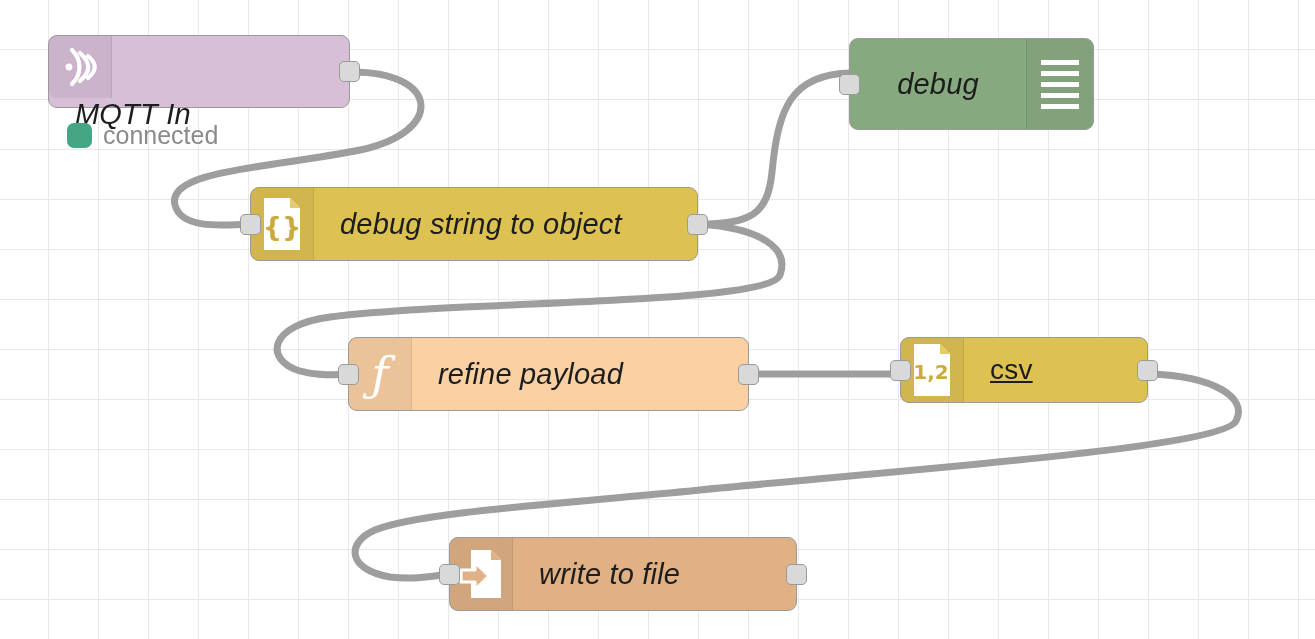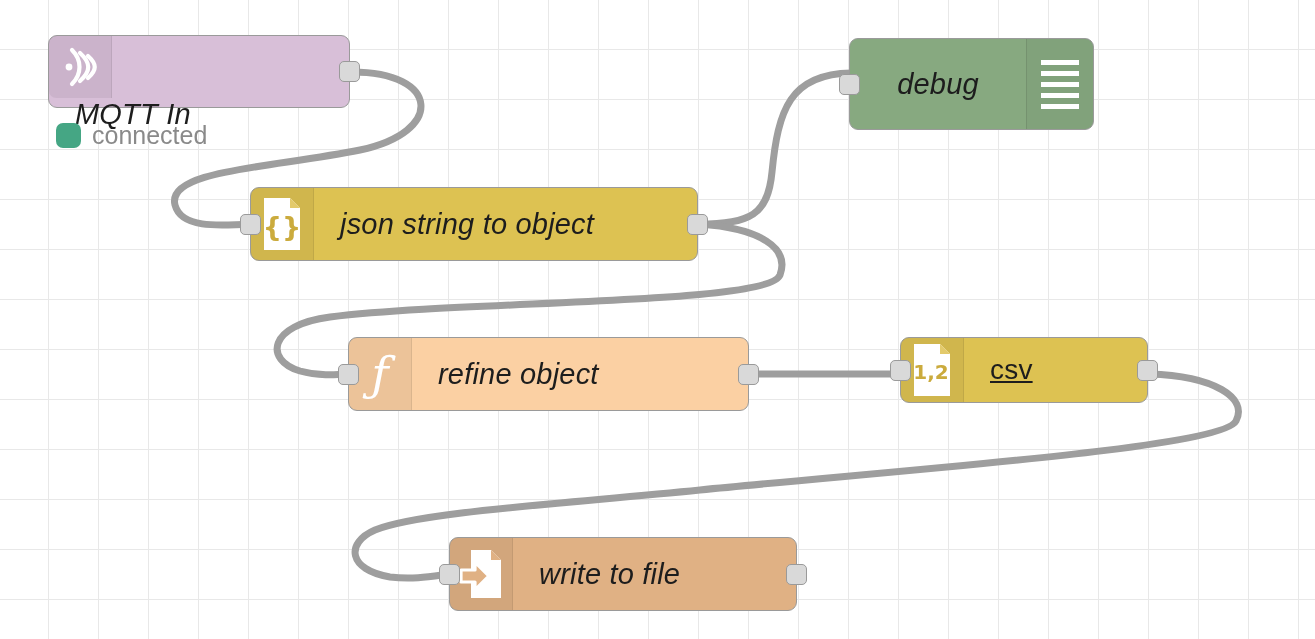--- a/index.html
+++ b/index.html
@@ -172,21 +172,21 @@
           <path d="M 20,9 C 31,19 31,27 20,37"></path>
           <path d="M 28,12 C 37,20 37,26 28,34"></path>
         </g>
         <circle cx="9" cy="23" r="3.4" fill="#ffffff"></circle>
       </svg>
     </div>
     <div class="node-label">MQTT In</div>
     <div class="port out"></div>
   </div>
 
-  <div class="status" style="left:56px; top:121px;">
+  <div class="status" style="left:67px; top:121px;">
     <span class="status-dot" style="background:#45a684;"></span>
     <span class="status-text">connected</span>
   </div>
 
   <div class="node" style="left:849px; top:38px; width:245px; height:92px; background:#87a980;">
     <div class="node-label" style="padding-left:0; justify-content:center;">debug</div>
     <div class="debug-bars">
       <i></i>
         <i></i>
         <i></i>
@@ -200,30 +200,30 @@
   </div>
 
   <div class="node" style="left:250px; top:187px; width:448px; height:74px; background:#ddc252;">
     <div class="node-icon-box">
       <svg width="44" height="56" viewBox="0 0 44 56" aria-hidden="true">
         <path d="M 4,2 L 30,2 L 40,12 L 40,54 L 4,54 Z" fill="#ffffff"></path>
         <path d="M 30,2 L 40,12 L 30,12 Z" fill="#e3ca6b"></path>
         <text x="22" y="40" text-anchor="middle" font-family="DejaVu Sans, sans-serif" font-size="27" font-weight="bold" fill="#cbab3d">{}</text>
       </svg>
     </div>
-    <div class="node-label">json string to object</div>
+    <div class="node-label">debug string to object</div>
     <div class="port in"></div>
     <div class="port out"></div>
   </div>
 
   <div class="node" style="left:348px; top:337px; width:401px; height:74px; background:#fbd0a3;">
     <div class="node-icon-box">
       <span class="glyph-fn">ƒ</span>
     </div>
-    <div class="node-label">refine object</div>
+    <div class="node-label">refine payload</div>
     <div class="port in"></div>
     <div class="port out"></div>
   </div>
 
   <div class="node" style="left:900px; top:337px; width:248px; height:66px; background:#ddc252;">
     <div class="node-icon-box">
       <svg width="44" height="56" viewBox="0 0 44 56" aria-hidden="true">
         <path d="M 4,2 L 30,2 L 40,12 L 40,54 L 4,54 Z" fill="#ffffff"></path>
         <path d="M 30,2 L 40,12 L 30,12 Z" fill="#e3ca6b"></path>
         <text x="21" y="37" text-anchor="middle" font-family="DejaVu Sans, sans-serif" font-size="20" font-weight="bold" fill="#cbab3d">1,2</text>

